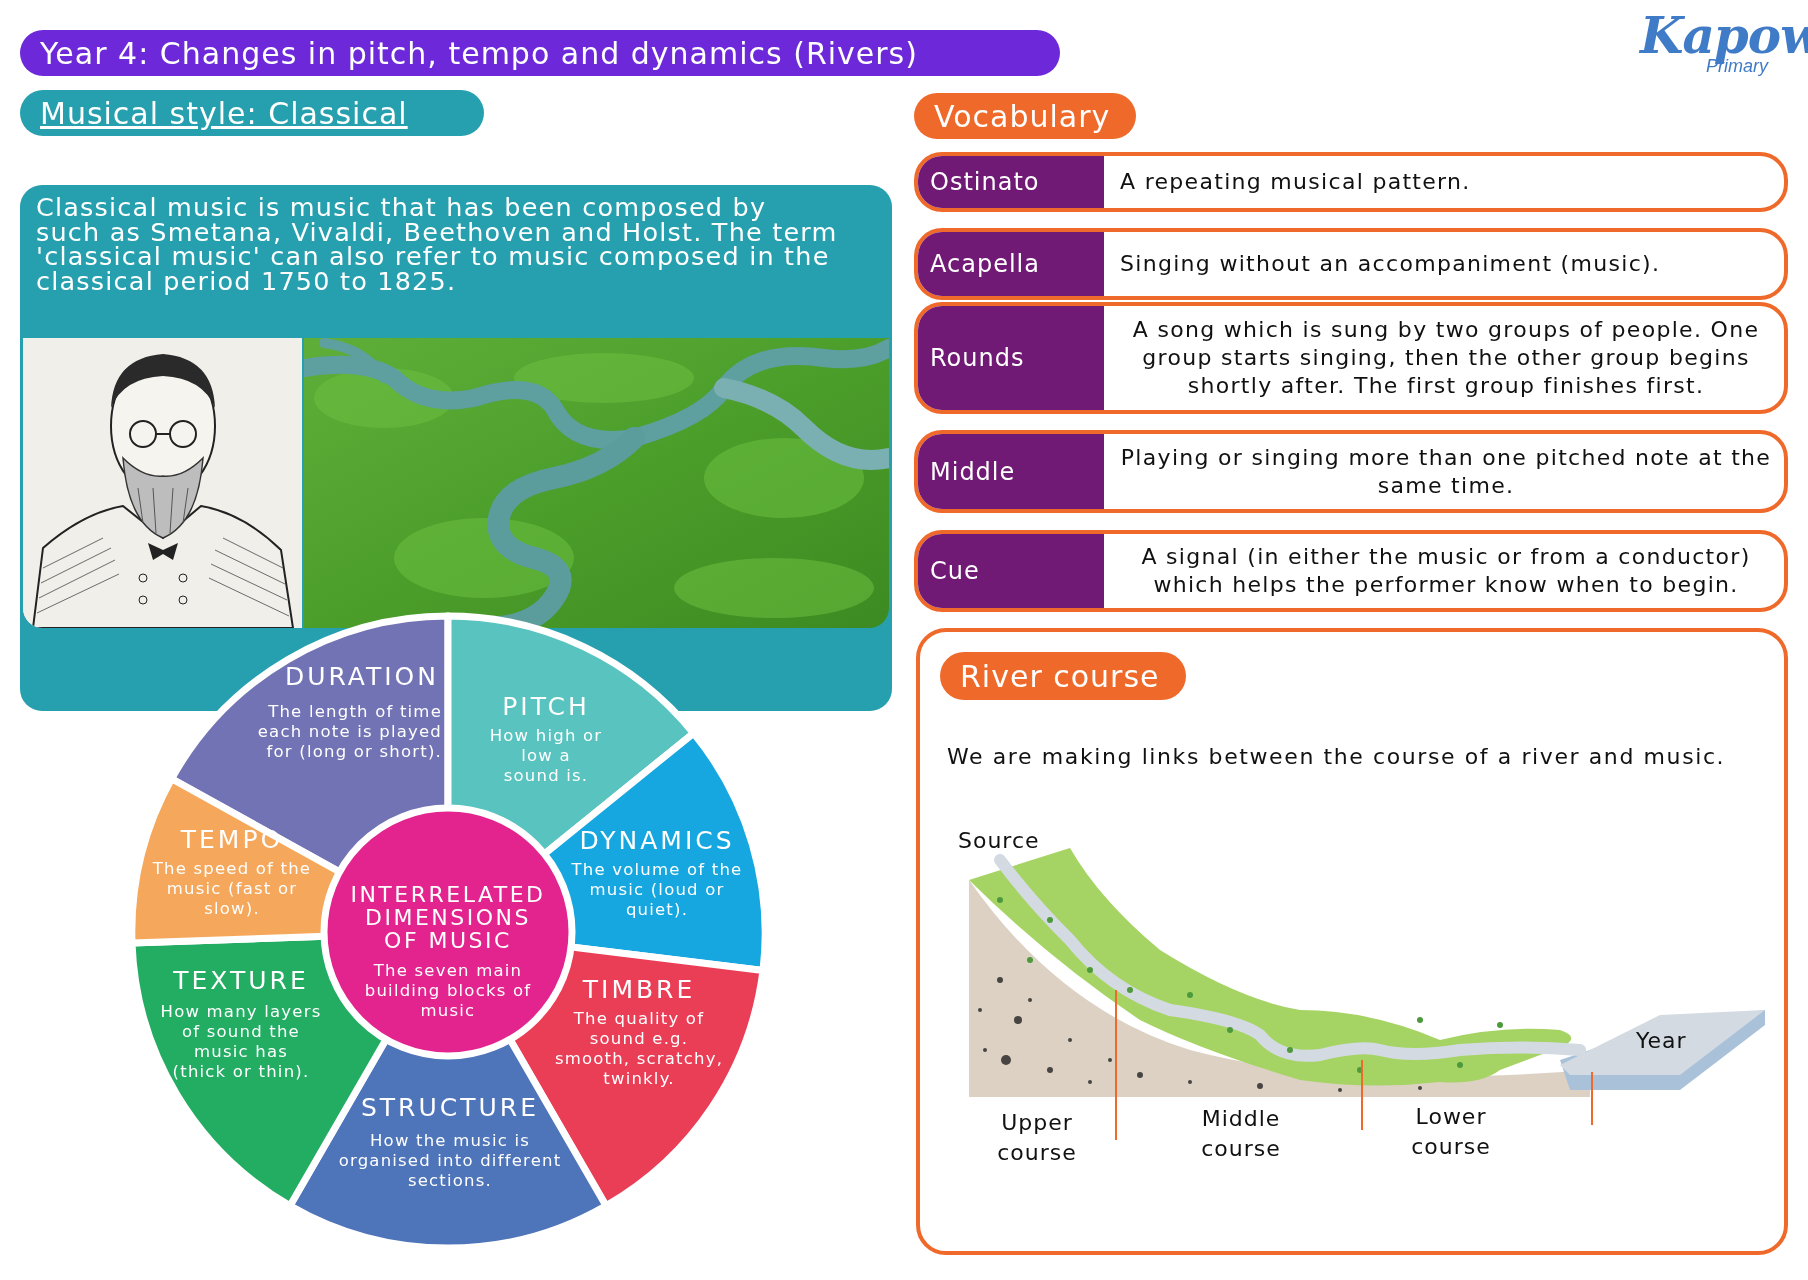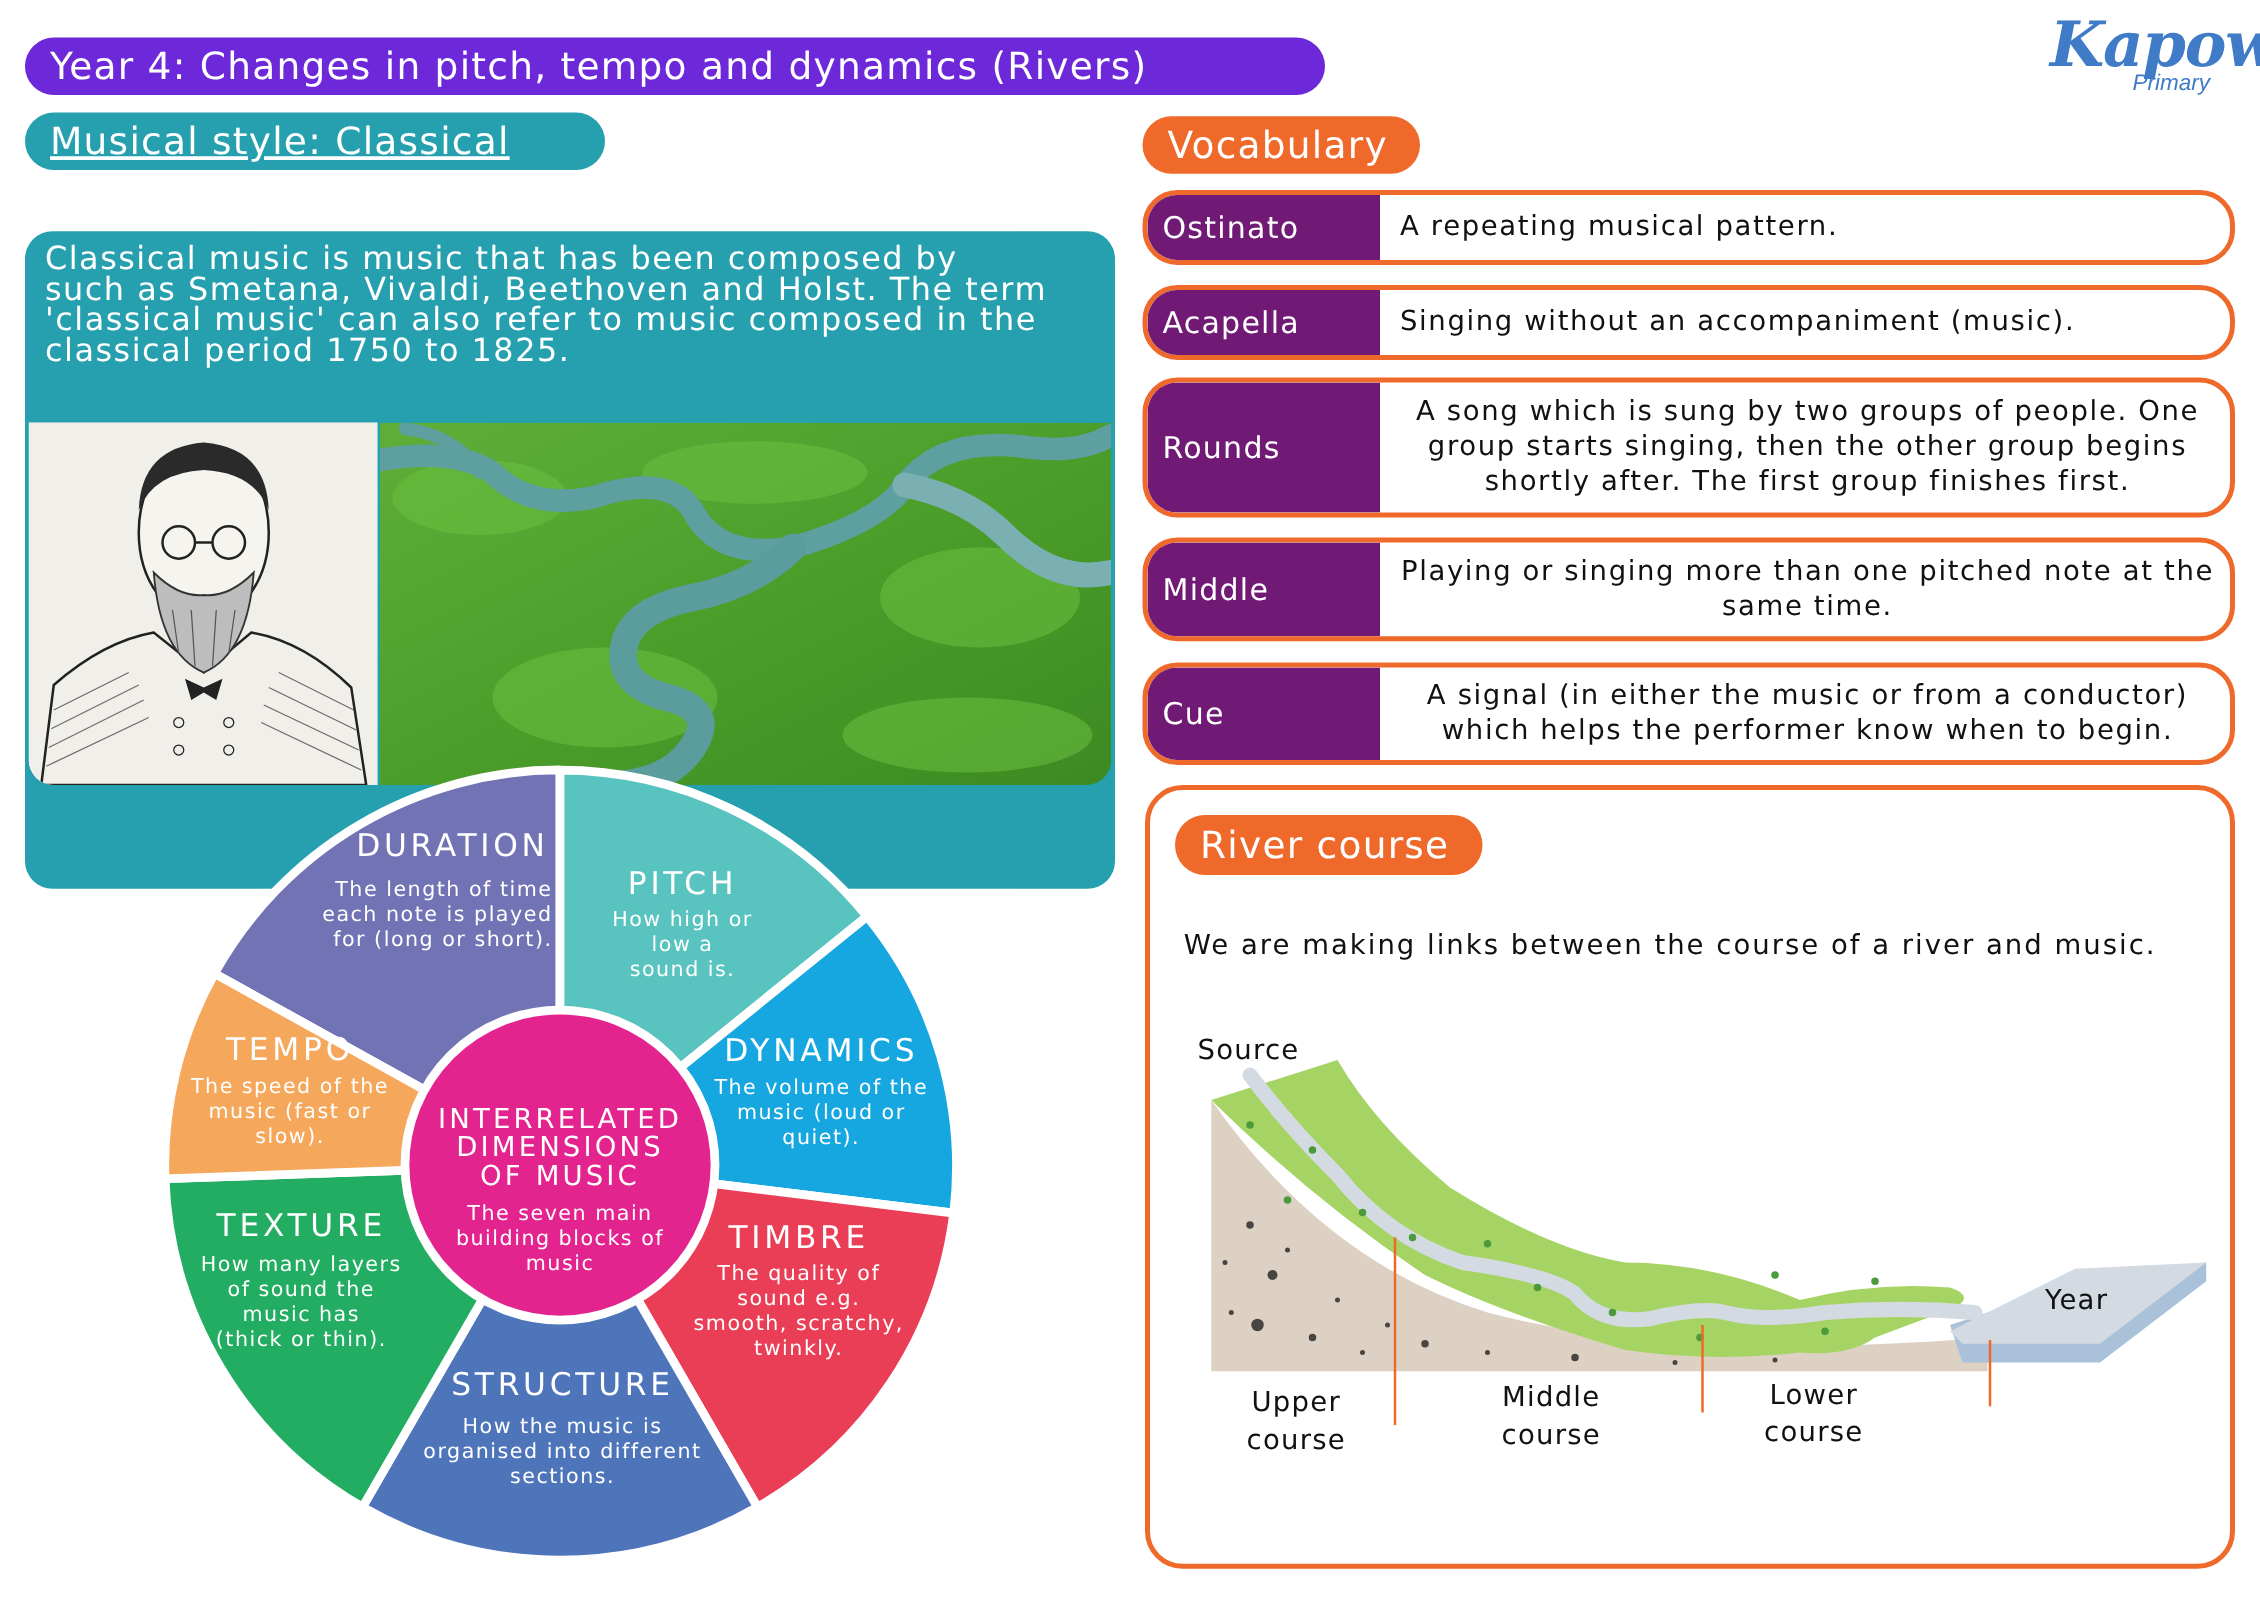--- a/index.html
+++ b/index.html
@@ -144,21 +144,21 @@
 </div>
 
 <div id="vocab-pill" class="pill">
   <span>Vocabulary</span>
 </div>
 
 <div class="vocab-row" style="top:152px; height:60px;">
   <div class="vocab-term">Ostinato</div>
   <div class="vocab-def">A repeating musical pattern.</div>
 </div>
-<div class="vocab-row" style="top:228px; height:60px;">
+<div class="vocab-row" style="top:228px; height:72px;">
   <div class="vocab-term">Acapella</div>
   <div class="vocab-def">Singing without an accompaniment (music).</div>
 </div>
 <div class="vocab-row" style="top:302px; height:112px;">
   <div class="vocab-term">Rounds</div>
   <div class="vocab-def">A song which is sung by two groups of people. One group starts singing, then the other group begins shortly after. The first group finishes first.</div>
 </div>
 <div class="vocab-row" style="top:430px; height:83px;">
   <div class="vocab-term">Middle</div>
   <div class="vocab-def">Playing or singing more than one pitched note at the same time.</div>

